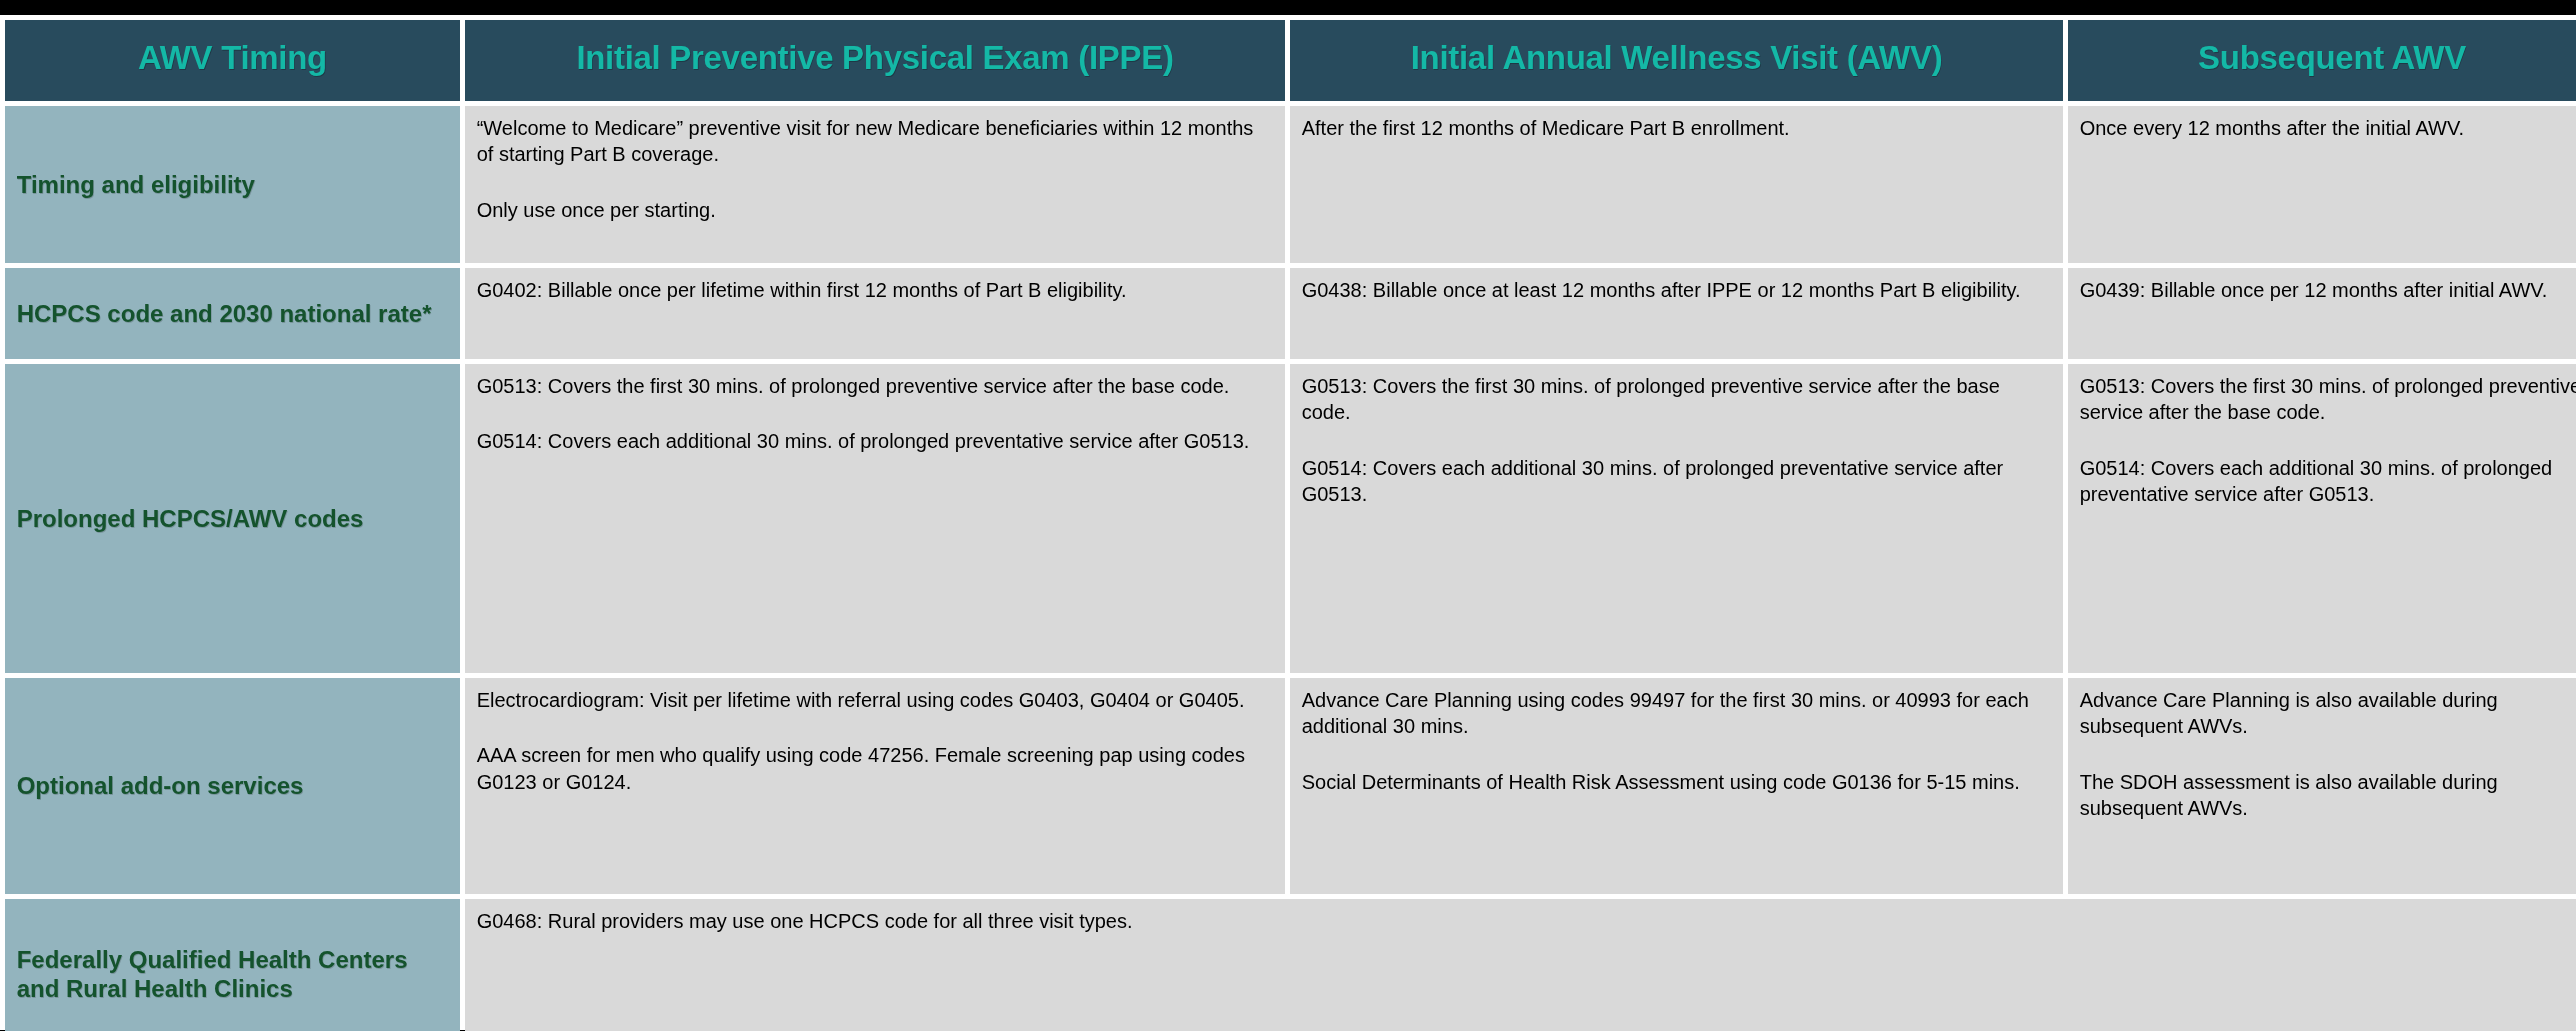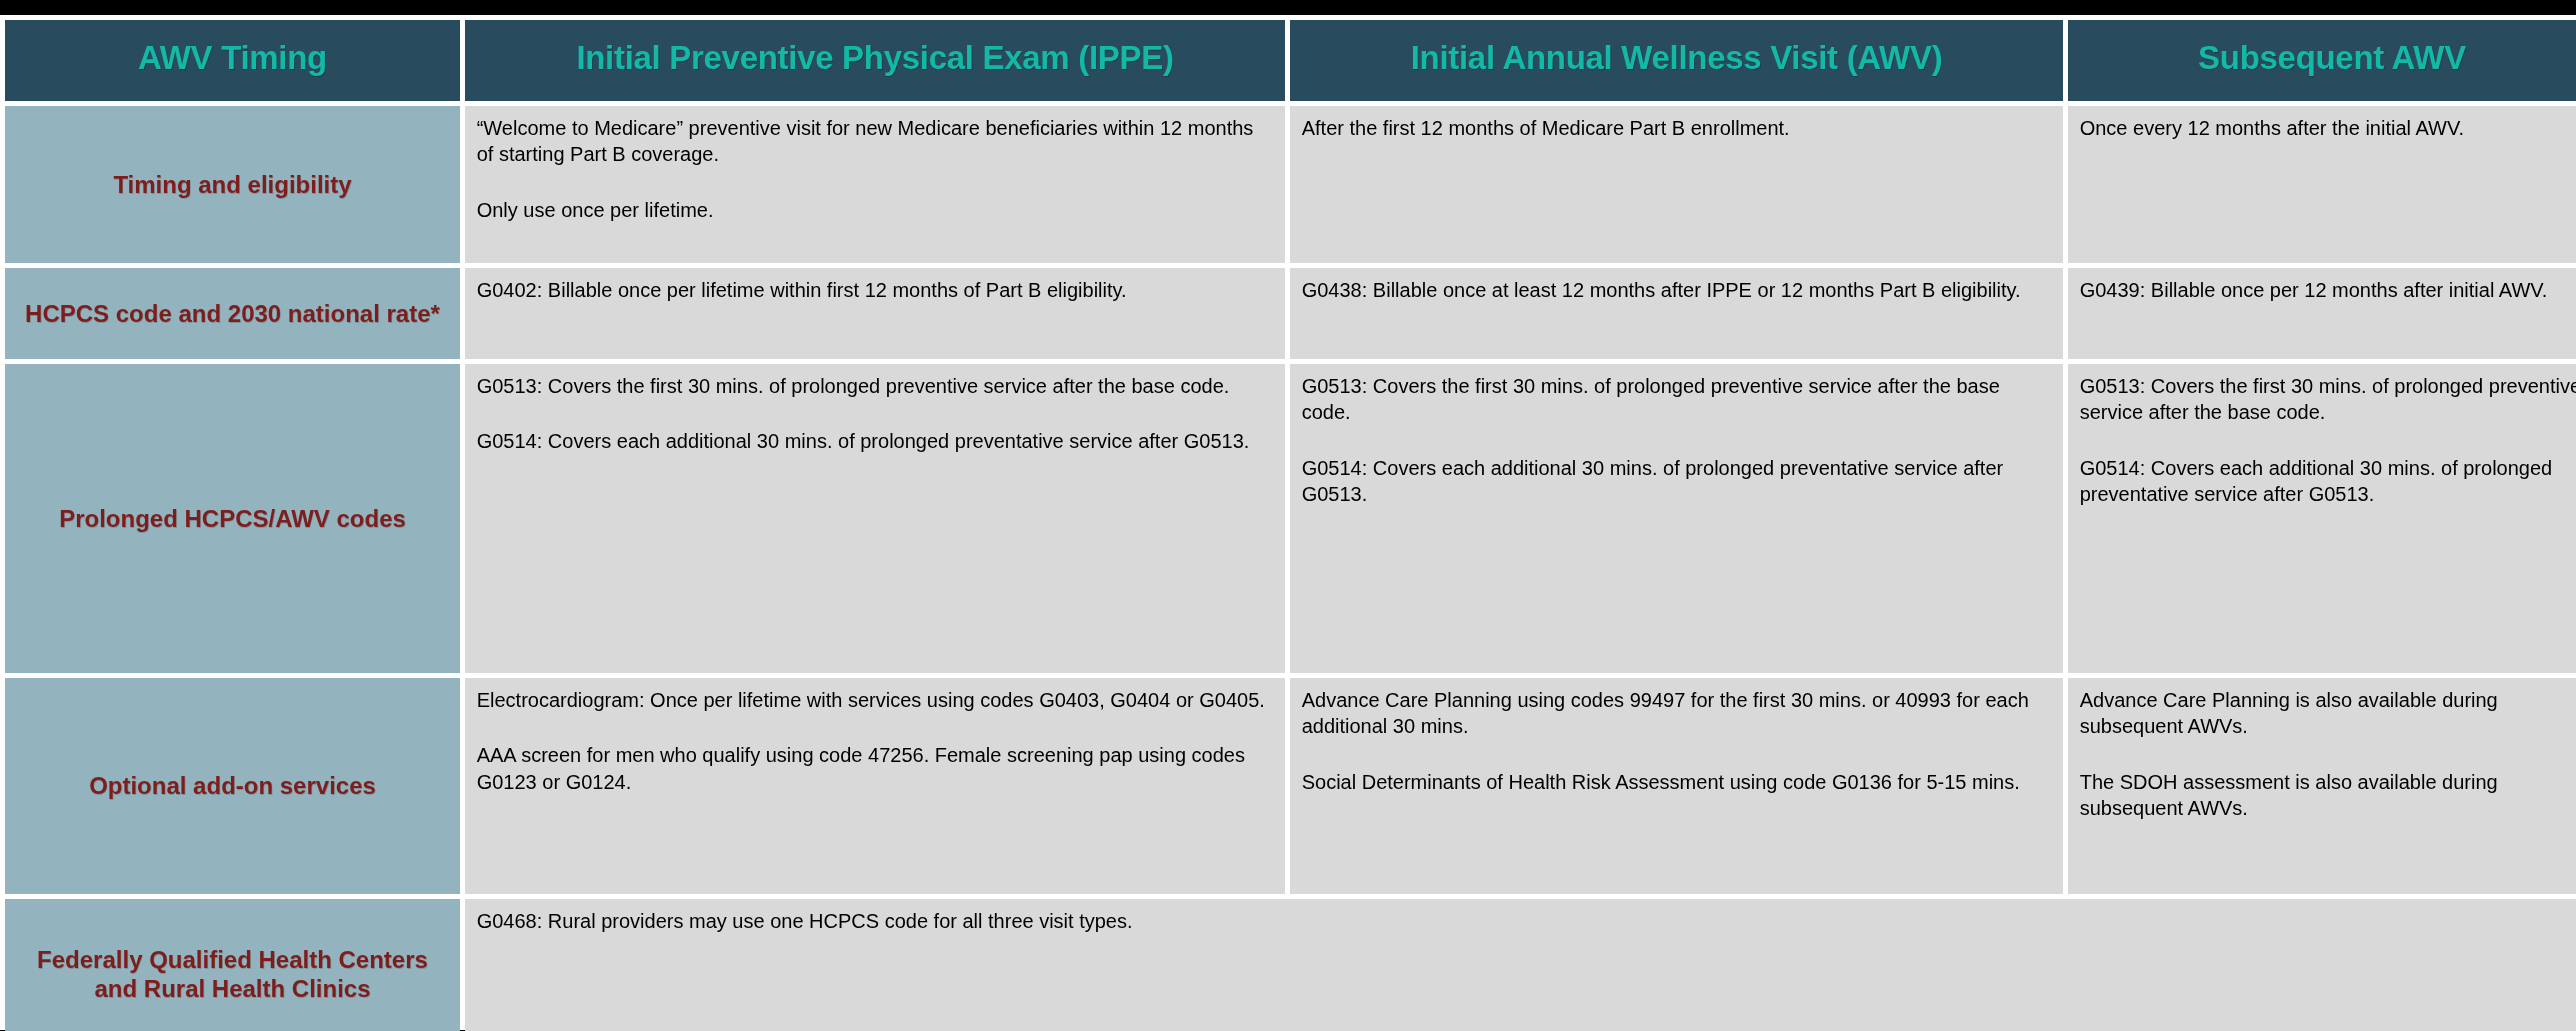--- a/index.html
+++ b/index.html
@@ -63,25 +63,24 @@
     vertical-align: middle;
     padding: 9px 6.5px 13px 6.5px;
     height: 59px;
     letter-spacing: -0.3px;
     font-stretch: condensed;
     text-shadow: 0.7px 0.7px 0 rgba(0,0,0,0.25);
   }
 
   td.awv-rowlabel {
     background: #93b4be;
-    color: #7f1d1d;
+    color: #14532d;
     font-weight: bold;
     font-size: 24px;
     line-height: 1.22;
-    text-align: center;
     vertical-align: middle;
     padding: 6.5px 11.7px;
     text-shadow: 0.7px 0.7px 0 rgba(0,0,0,0.18);
   }
 
   td.awv-cell {
     background: #d9d9d9;
     color: #000000;
     font-size: 20px;
     line-height: 1.32;
@@ -126,21 +125,21 @@
           <th class="awv-head">Subsequent AWV</th>
         </tr>
       </thead>
 
       <tbody>
 
         <tr class="r-timing">
           <td class="awv-rowlabel">Timing and eligibility</td>
           <td class="awv-cell">
             <p>“Welcome to Medicare” preventive visit for new Medicare beneficiaries within 12 months of starting Part B coverage.</p>
-            <p class="gap">Only use once per lifetime.</p>
+            <p class="gap">Only use once per starting.</p>
           </td>
           <td class="awv-cell">
             <p>After the first 12 months of Medicare Part B enrollment.</p>
           </td>
           <td class="awv-cell">
             <p>Once every 12 months after the initial AWV.</p>
           </td>
         </tr>
 
         <tr class="r-hcpcs">
@@ -168,21 +167,21 @@
           </td>
           <td class="awv-cell">
             <p>G0513: Covers the first 30 mins. of prolonged preventive service after the base code.</p>
             <p class="gap">G0514: Covers each additional 30 mins. of prolonged preventative service after G0513.</p>
           </td>
         </tr>
 
         <tr class="r-addon">
           <td class="awv-rowlabel">Optional add-on services</td>
           <td class="awv-cell">
-            <p>Electrocardiogram: Once per lifetime with services using codes G0403, G0404 or G0405.</p>
+            <p>Electrocardiogram: Visit per lifetime with referral using codes G0403, G0404 or G0405.</p>
             <p class="gap">AAA screen for men who qualify using code 47256. Female screening pap using codes G0123 or G0124.</p>
           </td>
           <td class="awv-cell">
             <p>Advance Care Planning using codes 99497 for the first 30 mins. or 40993 for each additional 30 mins.</p>
             <p class="gap">Social Determinants of Health Risk Assessment using code G0136 for 5-15 mins.</p>
           </td>
           <td class="awv-cell">
             <p>Advance Care Planning is also available during subsequent AWVs.</p>
             <p class="gap">The SDOH assessment is also available during subsequent AWVs.</p>
           </td>

